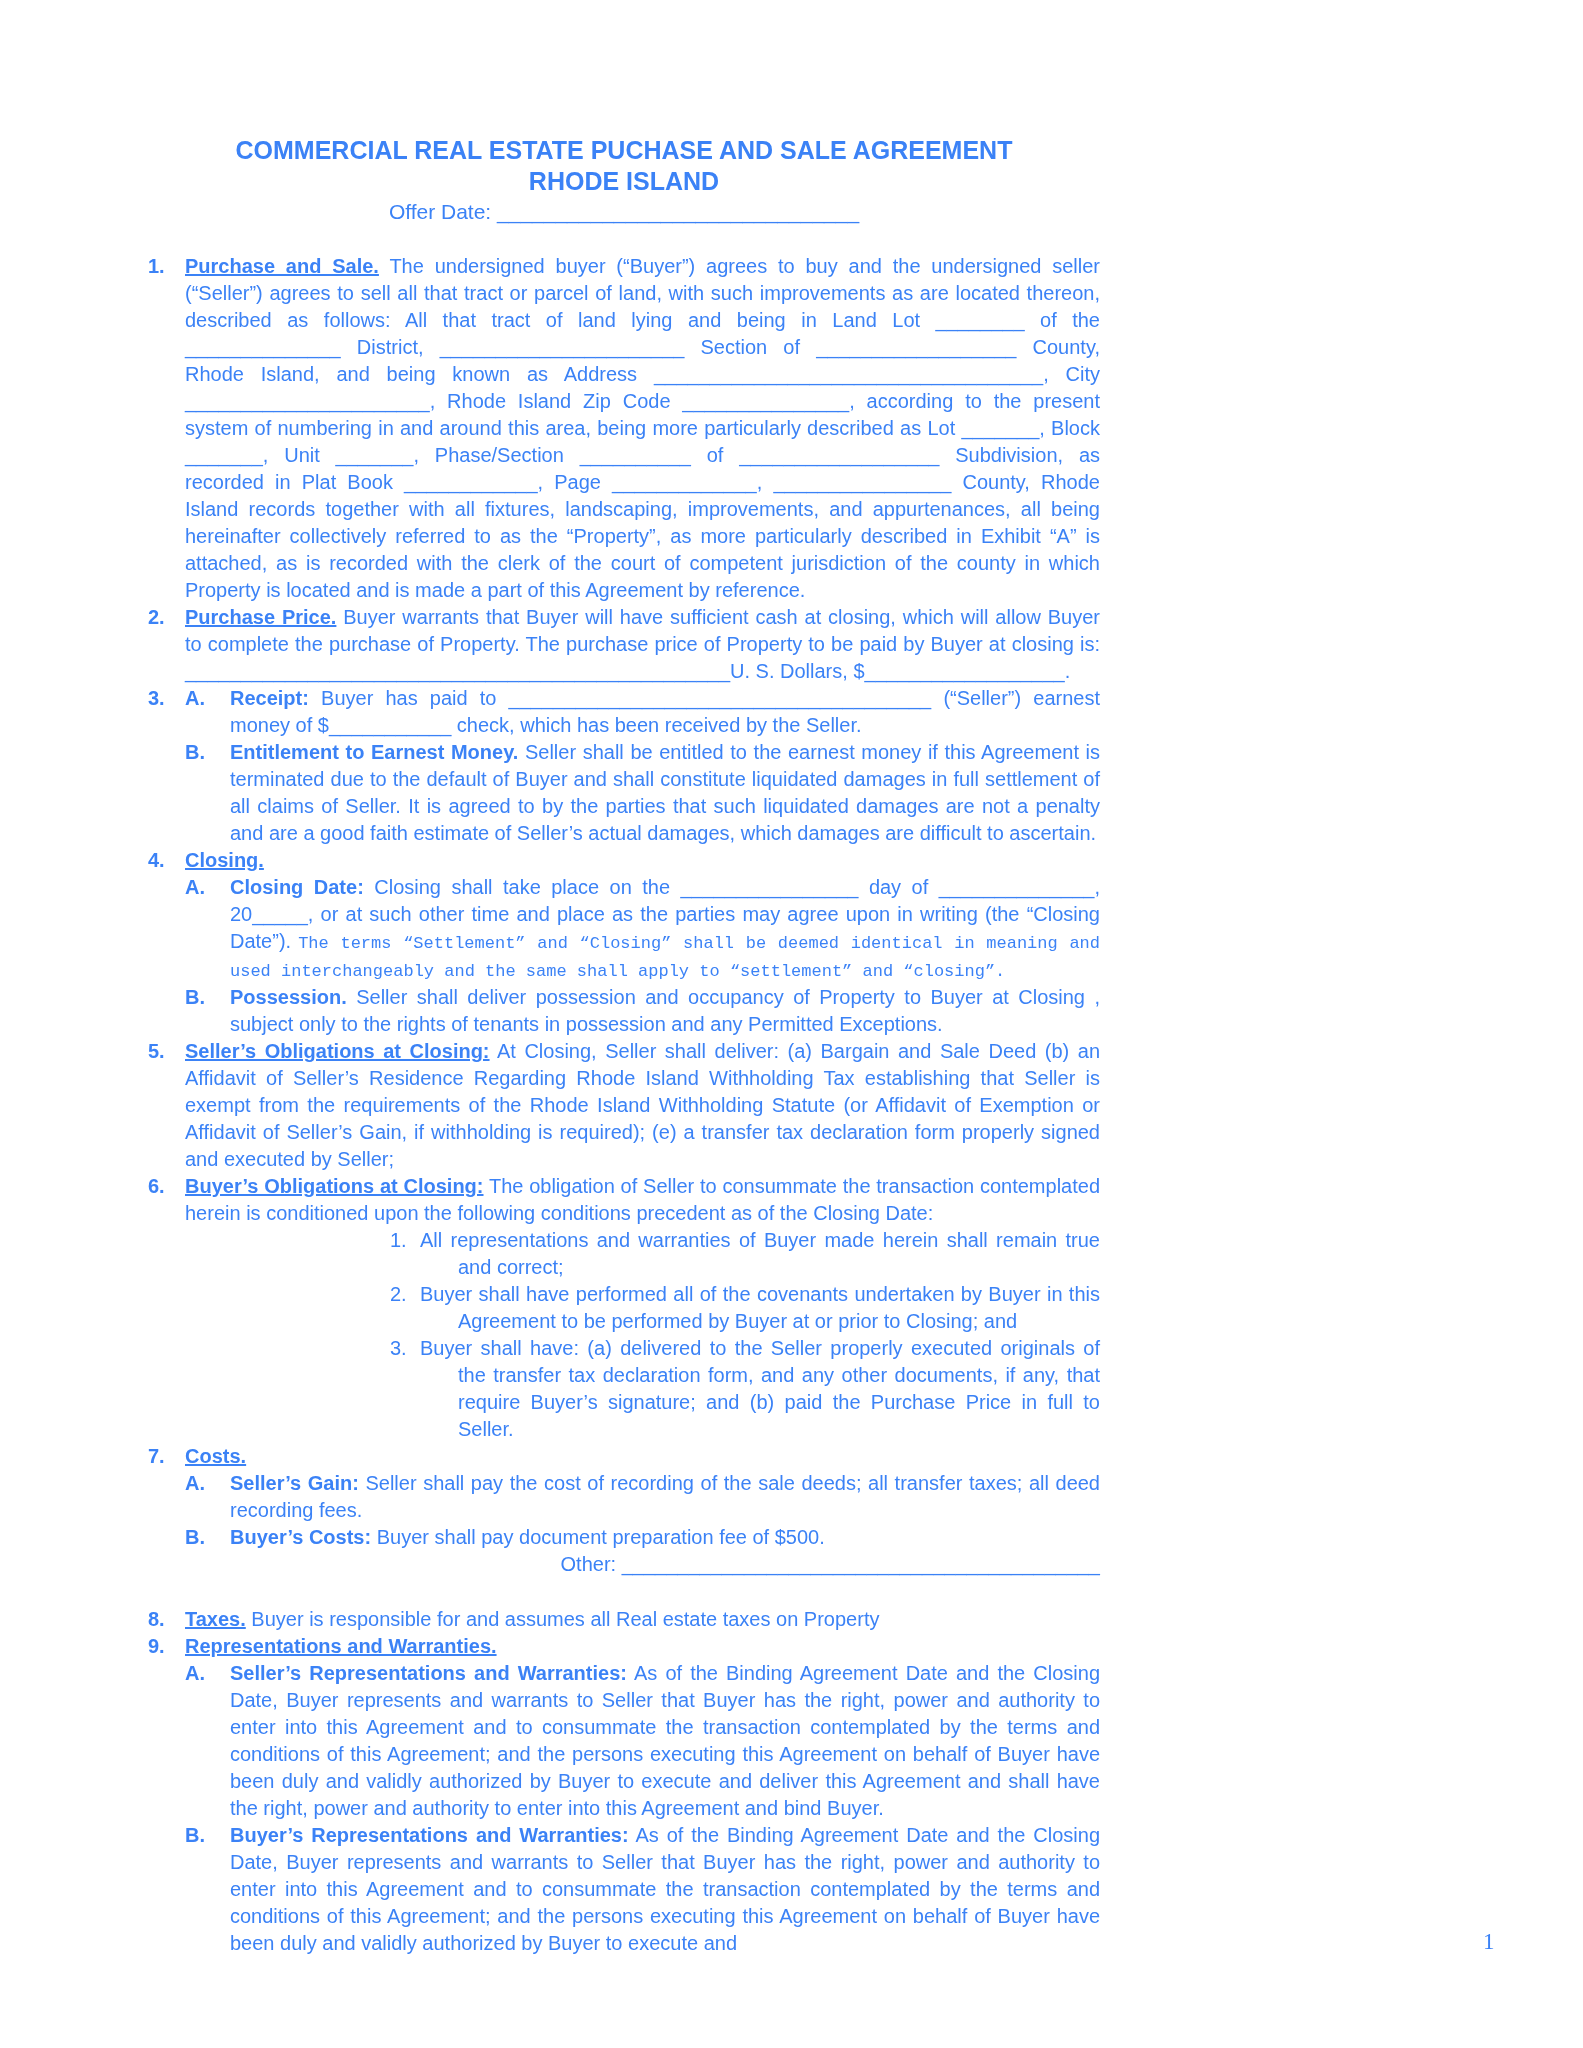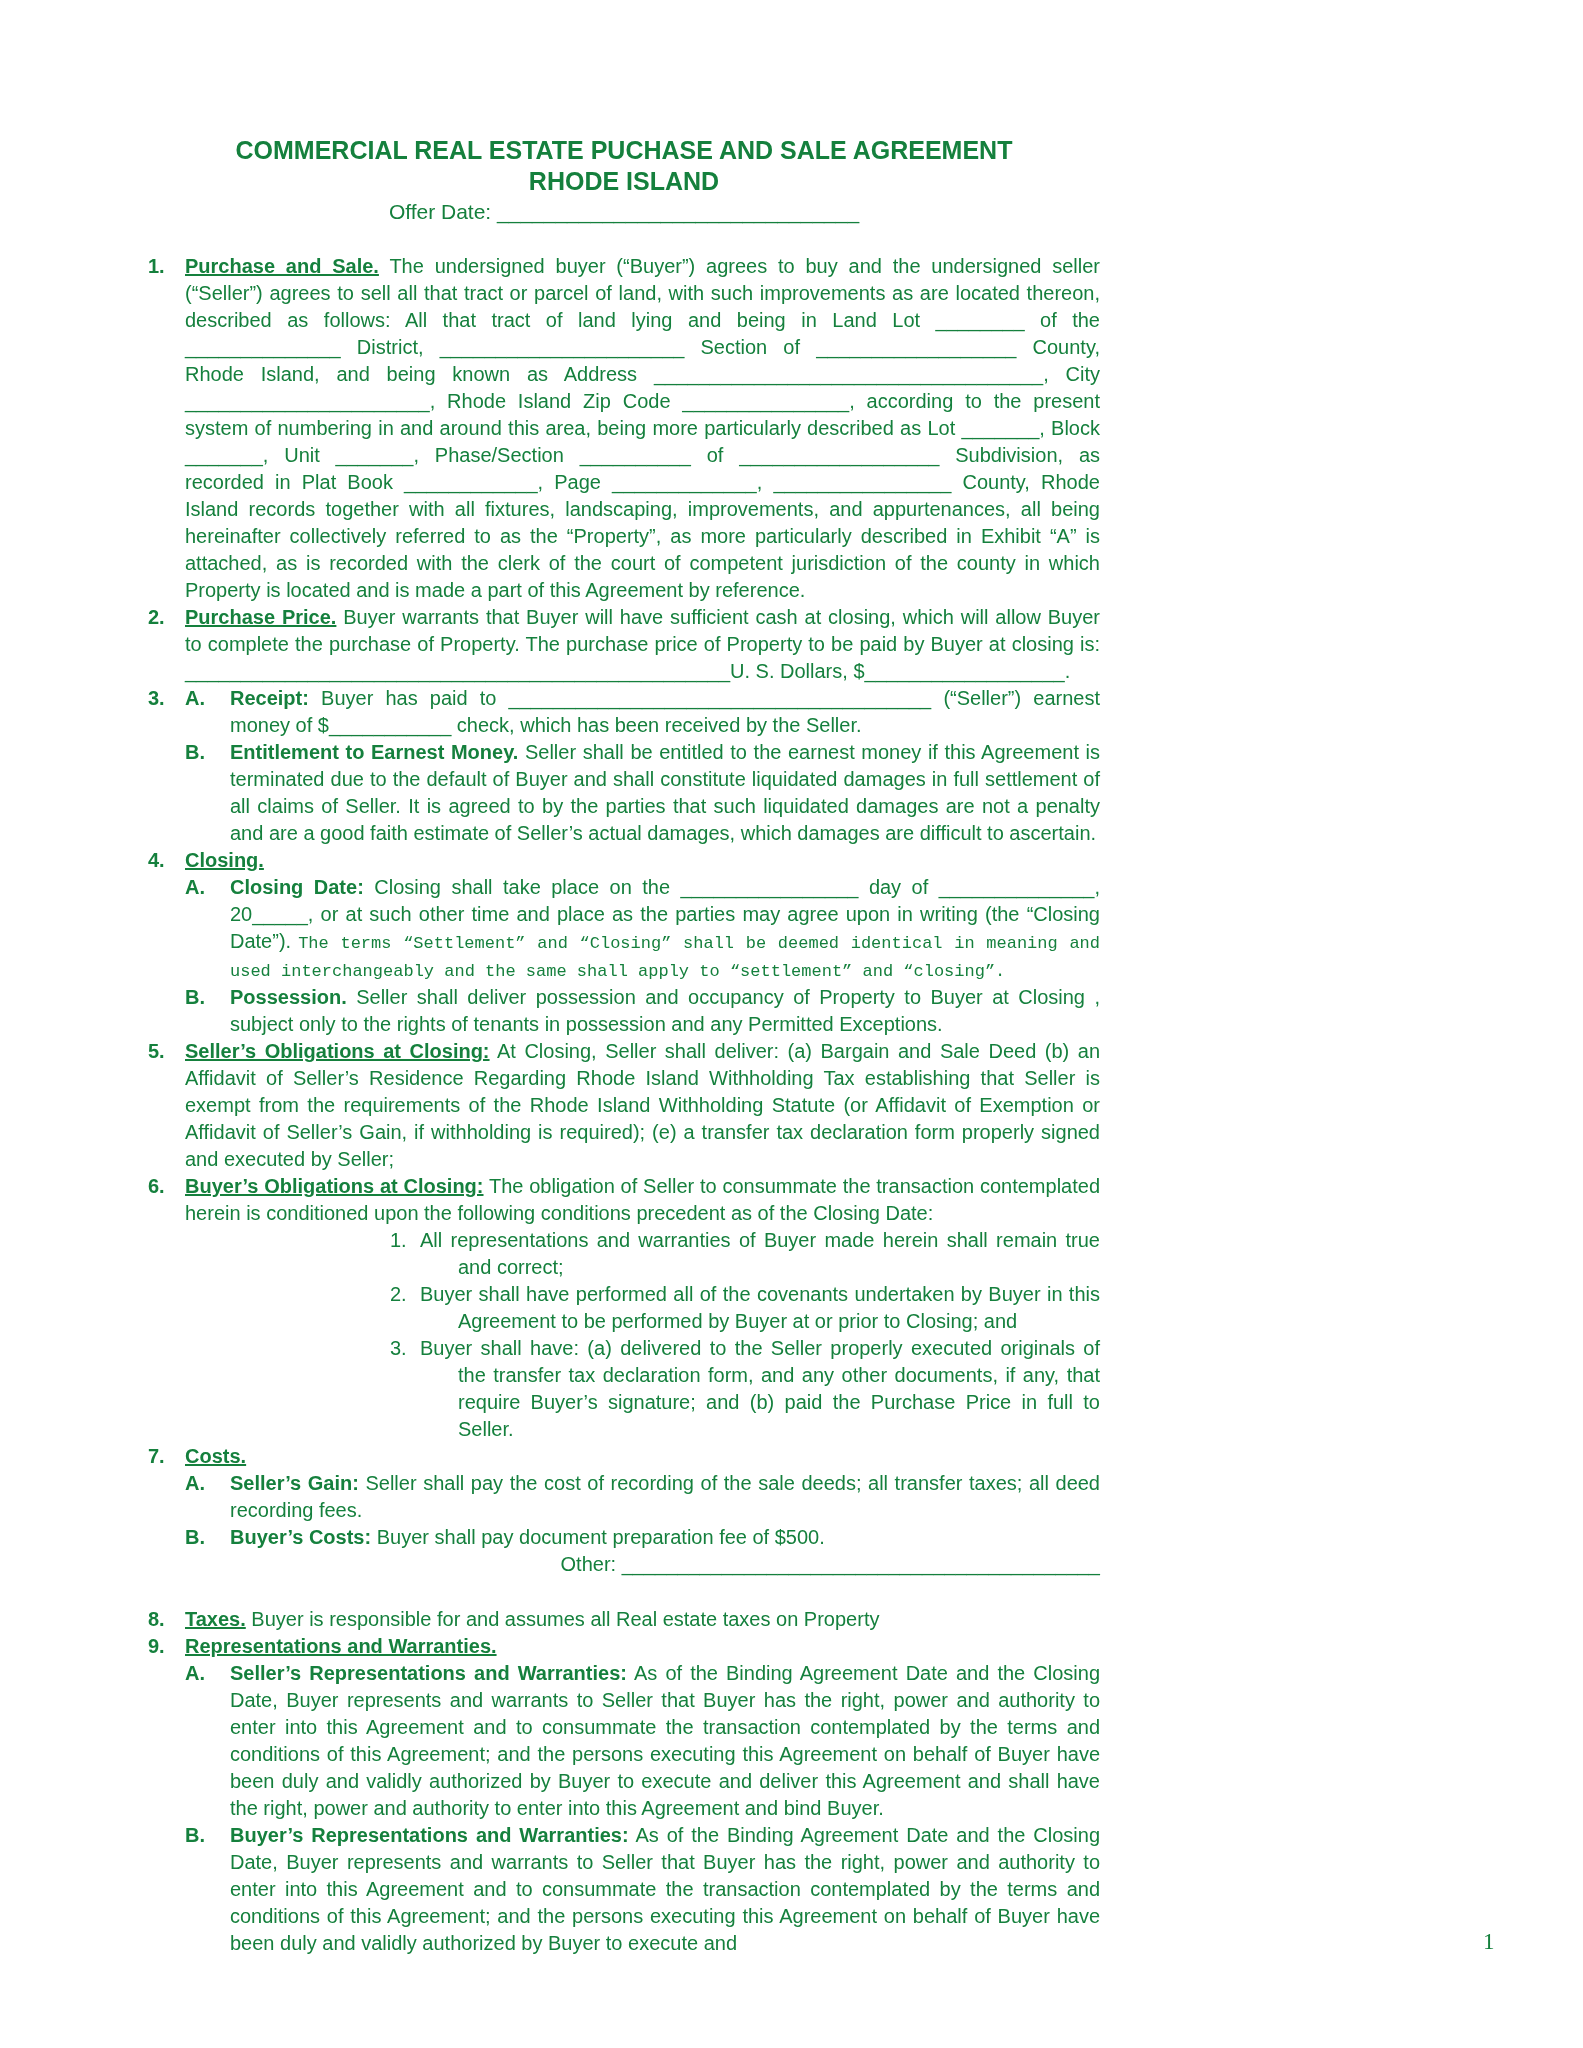--- a/index.html
+++ b/index.html
@@ -1,21 +1,21 @@
 <!DOCTYPE html>
 <html><head>
 <meta charset="utf-8">
 <style>
   html,body{margin:0;padding:0;background:#ffffff;}
   .page{
     position:relative;
     width:1583px;
     height:2048px;
     background:#ffffff;
-    color:#15803d;
+    color:#3b82f6;
     font-family:"Liberation Sans", sans-serif;
     font-size:20px;
     line-height:27px;
     overflow:hidden;
   }
   .content{
     position:absolute;
     left:148px;
     top:135px;
     width:952px;

